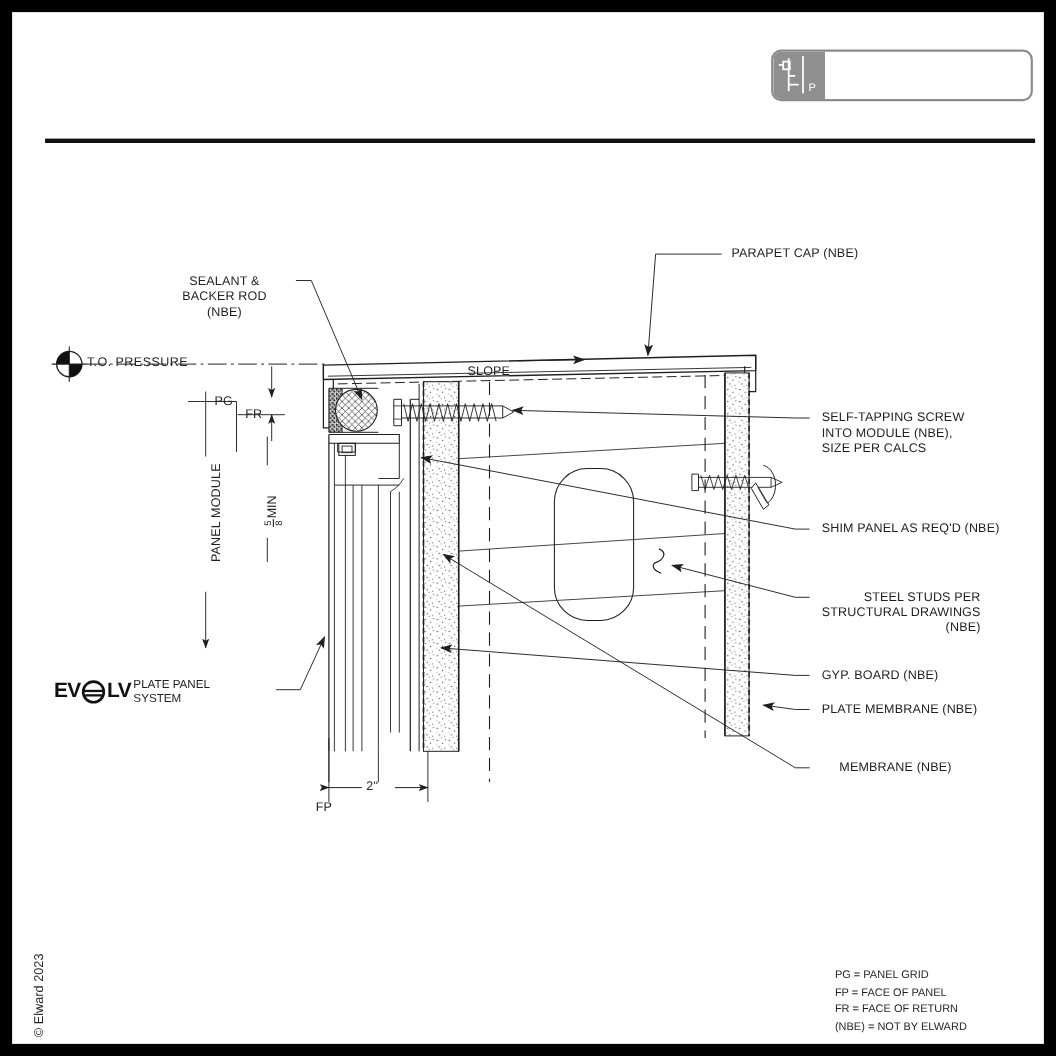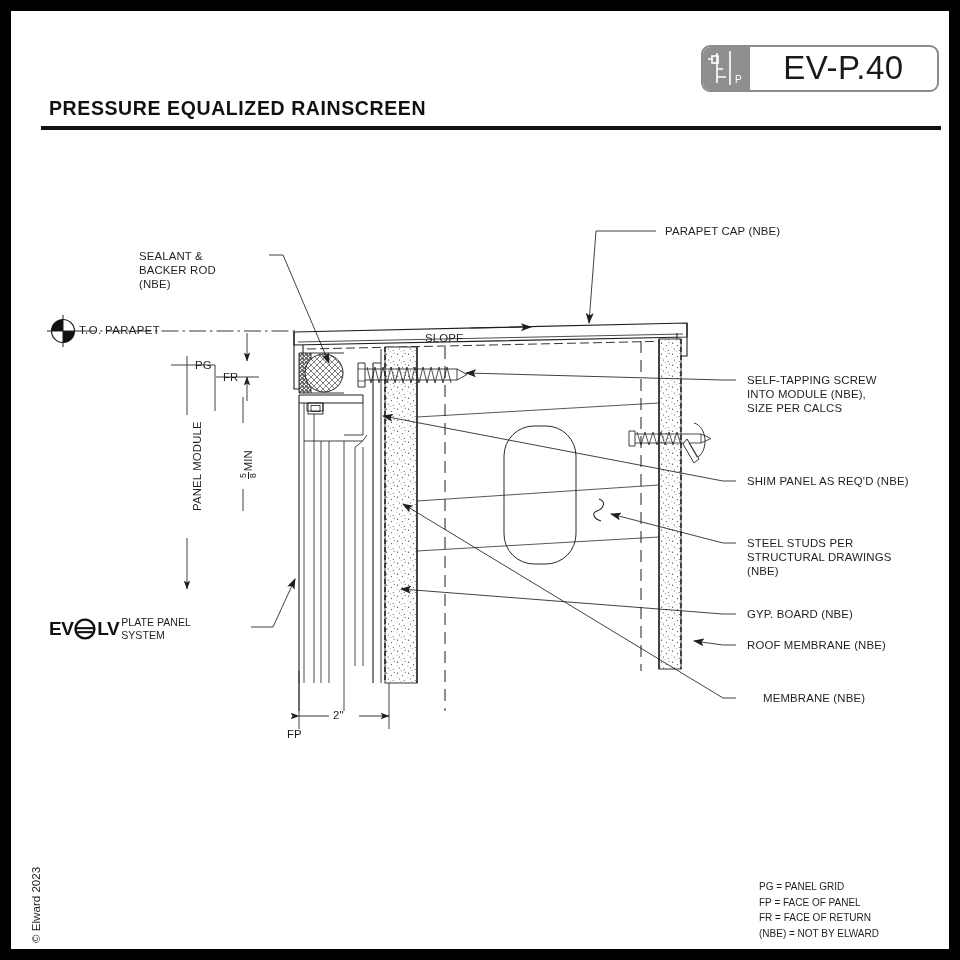--- a/index.html
+++ b/index.html
@@ -67,21 +67,21 @@
 
   
   .note{
     position:absolute;
     font-size:11.4px;
     color:#1f1f1f;
     line-height:14.2px;
     white-space:pre;
     letter-spacing:0.15px;
   }
-  .note.right{text-align:left;}
+  .note.right{text-align:center;}
 
   
   .vtext{
     position:absolute;
     font-size:11.4px;
     color:#1f1f1f;
     white-space:nowrap;
     transform-origin:0 0;
     transform:rotate(-90deg);
     letter-spacing:0.15px;
@@ -180,24 +180,22 @@
             <line x1="14" y1="6" x2="14" y2="36"></line>
             <line x1="27" y1="4" x2="27" y2="38"></line>
             <line x1="14" y1="30" x2="23" y2="30"></line>
             <line x1="14" y1="22" x2="20" y2="22"></line>
             <rect x="9" y="9" width="6" height="7"></rect>
             <line x1="9" y1="12" x2="5" y2="12"></line>
           </g>
           <text x="32" y="36" fill="#ffffff" font-size="10" font-family="Liberation Sans, sans-serif">P</text>
         </svg>
       </div>
-      <div id="badge-number">EV-P.40</div>
     </div>
 
-    <div id="sheet-title">PRESSURE EQUALIZED RAINSCREEN</div>
     <div id="title-rule"></div>
 
     <svg id="drawing" viewBox="0 0 938 938">
       <defs>
         <marker id="arw" markerWidth="11" markerHeight="8" refX="10" refY="4" orient="auto" markerUnits="userSpaceOnUse">
           <path d="M0,0 L11,4 L0,8 L2.4,4 Z" fill="#1f1f1f"></path>
         </marker>
         <marker id="arw-s" markerWidth="9" markerHeight="6.5" refX="8.4" refY="3.25" orient="auto" markerUnits="userSpaceOnUse">
           <path d="M0,0 L9,3.25 L0,6.5 L2,3.25 Z" fill="#1f1f1f"></path>
         </marker>
@@ -422,33 +420,33 @@
     <div class="note right" style="left:128px;top:238px;width:130px;">SEALANT &amp;
 BACKER ROD
 (NBE)</div>
 
     <div class="note" style="left:736px;top:362px;">SELF-TAPPING SCREW
 INTO MODULE (NBE),
 SIZE PER CALCS</div>
 
     <div class="note" style="left:736px;top:463px;">SHIM PANEL AS REQ'D (NBE)</div>
 
-    <div class="note" style="left:736px;top:525px;">STEEL STUDS PER
+    <div class="note" style="left:736px;top:525px;text-align:right;">STEEL STUDS PER
 STRUCTURAL DRAWINGS
 (NBE)</div>
 
     <div class="note" style="left:736px;top:596px;">GYP. BOARD (NBE)</div>
 
-    <div class="note" style="left:736px;top:627px;">ROOF MEMBRANE (NBE)</div>
+    <div class="note" style="left:736px;top:627px;">PLATE MEMBRANE (NBE)</div>
 
     <div class="note" style="left:736px;top:680px;padding-left:16px;">MEMBRANE (NBE)</div>
 
     <div class="note" style="left:414px;top:308px;margin-top:12px;">SLOPE</div>
 
-    <div class="note" style="left:68px;top:312px;letter-spacing:0.4px;">T.O. PARAPET</div>
+    <div class="note" style="left:68px;top:312px;letter-spacing:0.4px;">T.O. PRESSURE</div>
 
     <div class="note" style="left:137px;top:347px;padding-left:47px;">PG</div>
 
     <div class="note" style="left:212px;top:359px;">FR</div>
 
     <div class="note" style="left:276px;top:716px;">FP</div>
 
     <div class="note" style="left:322px;top:697px;">2"</div>
 
     <div class="vtext" style="left:180px;top:500px;">PANEL MODULE</div>

